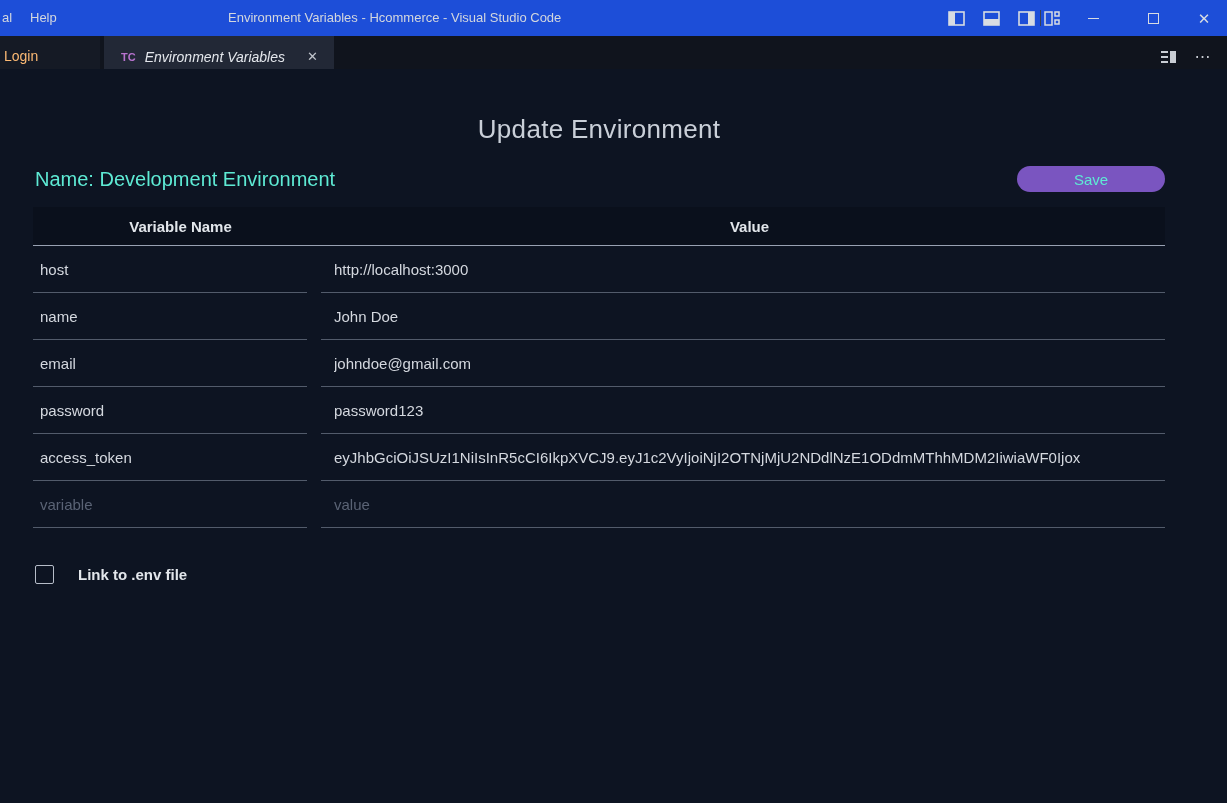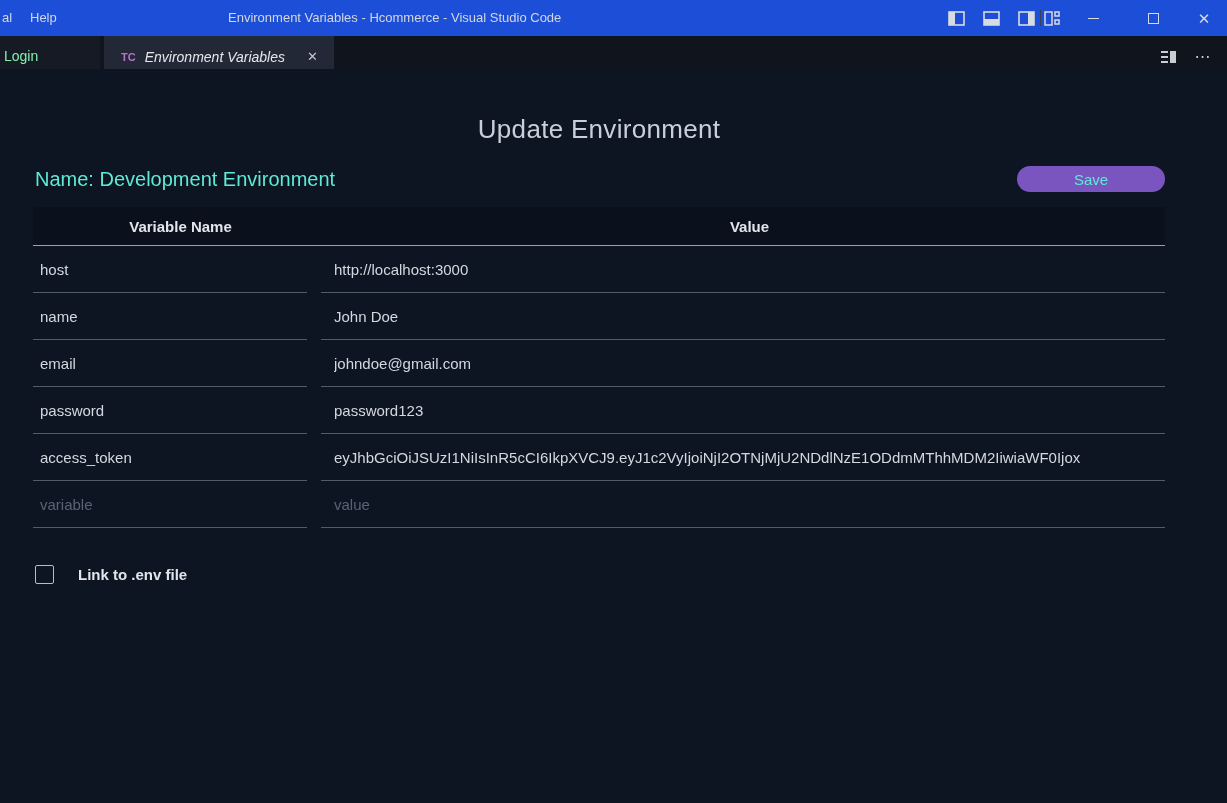--- a/index.html
+++ b/index.html
@@ -39,21 +39,21 @@
   .max-glyph { width:11px; height:11px; border:1px solid #d8dce2; display:block; }
   .close-glyph { font-size:15px; line-height:1; }
 
   
   .tabbar {
     position:absolute; top:36px; left:0; width:1227px; height:41px;
     background:#10141d;
   }
   .tab-inactive {
     position:absolute; left:0; top:0; width:100px; height:41px;
-    background:#151a25; color:#86efac; font-size:14px;
+    background:#151a25; color:#fdba74; font-size:14px;
     line-height:41px; padding-left:4px;
   }
   .tab-active {
     position:absolute; left:104px; top:0; width:230px; height:41px;
     background:#222836; display:flex; align-items:center;
   }
   .tc-badge {
     margin-left:17px; font-size:11px; font-weight:bold;
     color:#b873cf; letter-spacing:0px;
   }

